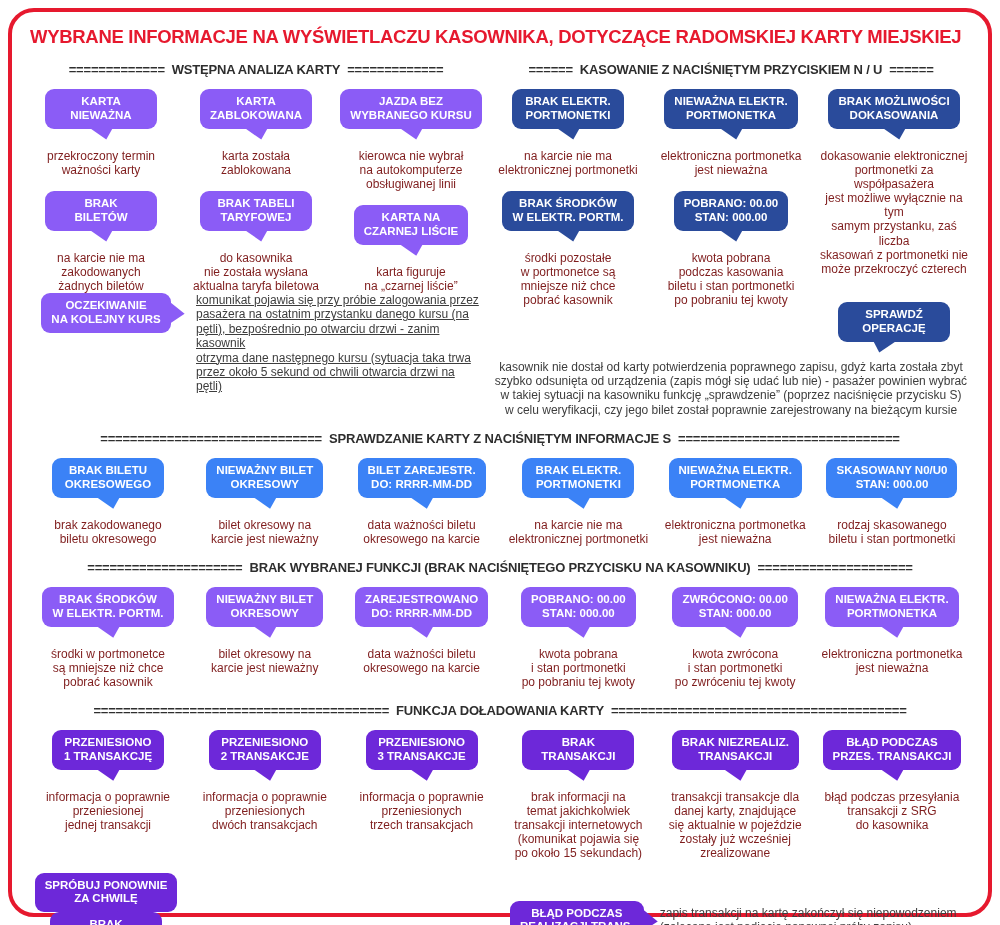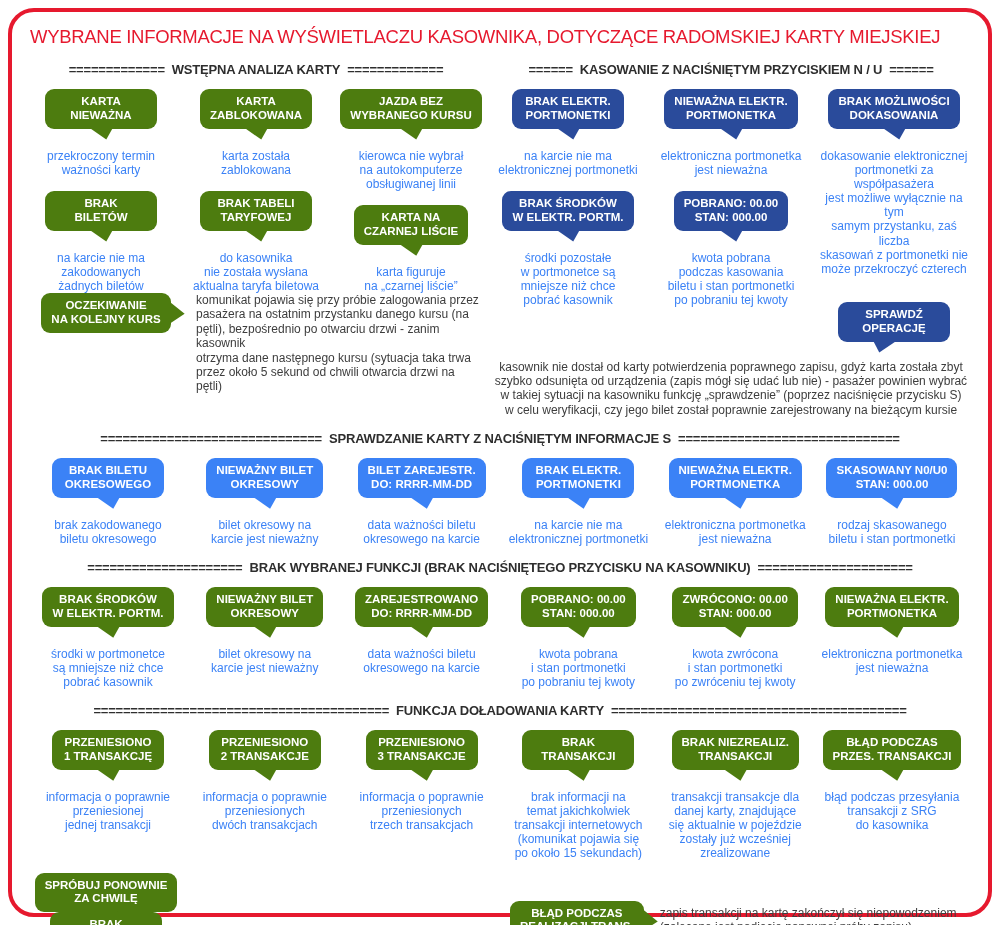--- a/index.html
+++ b/index.html
@@ -8,21 +8,21 @@
     font-family:"Liberation Sans","DejaVu Sans",sans-serif;
     overflow:hidden;
   }
   .frame{
     position:absolute;inset:8px;border:4px solid #e6192e;border-radius:26px;
     pointer-events:none;
   }
   .content{position:relative;z-index:1;padding:22px 30px 0 30px;}
 
   .page-title{
-    color:#e6192e;font-weight:normal;font-size:18.5px;letter-spacing:-0.3px;
+    color:#e6192e;font-weight:bold;font-size:18.5px;letter-spacing:-0.3px;
     margin:4px 0 14px 0;white-space:nowrap;
   }
 
   .sec-header{
     display:flex;justify-content:center;align-items:center;gap:7px;
     font-weight:bold;font-size:13px;color:#2e2e2e;letter-spacing:-0.2px;
     white-space:nowrap;overflow:hidden;margin-bottom:12px;
   }
   .sec-header .eq{color:#2e2e2e;}
 
@@ -36,45 +36,45 @@
     content:"";position:absolute;top:100%;left:50%;margin-top:-1px;
     transform:translateX(-50%);width:24px;height:12px;background:inherit;
     clip-path:polygon(0 0,100% 0,72% 100%);
   }
   .badge.tail-left::after{clip-path:polygon(0 0,100% 0,26% 100%);left:42%;}
   .badge.tail-right::after{
     top:50%;left:100%;margin-top:0;margin-left:-1px;
     transform:translateY(-50%);width:15px;height:22px;
     clip-path:polygon(0 0,100% 55%,0 100%);
   }
-  .c-red{background:#4d7c0f;}
+  .c-red{background:#8b5cf6;}
   .c-blue{background:#2a4b9b;}
   .c-orange{background:#3b82f6;}
-  .c-sky{background:#4d7c0f;}
+  .c-sky{background:#6d28d9;}
 
   .block{display:flex;flex-direction:column;align-items:center;}
   .desc{
-    margin-top:20px;font-size:12px;color:#3b82f6;text-align:center;
+    margin-top:20px;font-size:12px;color:#7f1d1d;text-align:center;
     line-height:1.18;white-space:pre-line;
   }
   .par{
     font-size:12px;color:#3d3d3d;line-height:1.2;white-space:pre-line;
   }
 
   
   .top{display:flex;gap:10px;}
   .top-left{width:452px;}
   .top-right{width:478px;}
   .cols3{display:flex;justify-content:space-between;}
   .stack{display:flex;flex-direction:column;align-items:center;gap:14px;}
   .top-left .stack{width:142px;}
   .top-right .stack{width:152px;}
   .note-row{display:flex;align-items:flex-start;}
   .note-badge-cell{width:152px;display:flex;justify-content:center;flex:none;}
-  .note-row .par{flex:1;padding-left:14px;}
+  .note-row .par{flex:1;padding-left:14px;text-decoration:underline;}
   .check-wrap{margin-top:12px;text-align:center;}
   .top-right .par.center{text-align:center;margin-top:18px;}
 
   
   .row6{display:flex;justify-content:space-between;margin-bottom:2px;}
   .row6 .block{width:156px;}
 
   .sec{margin-top:14px;}
 
   

